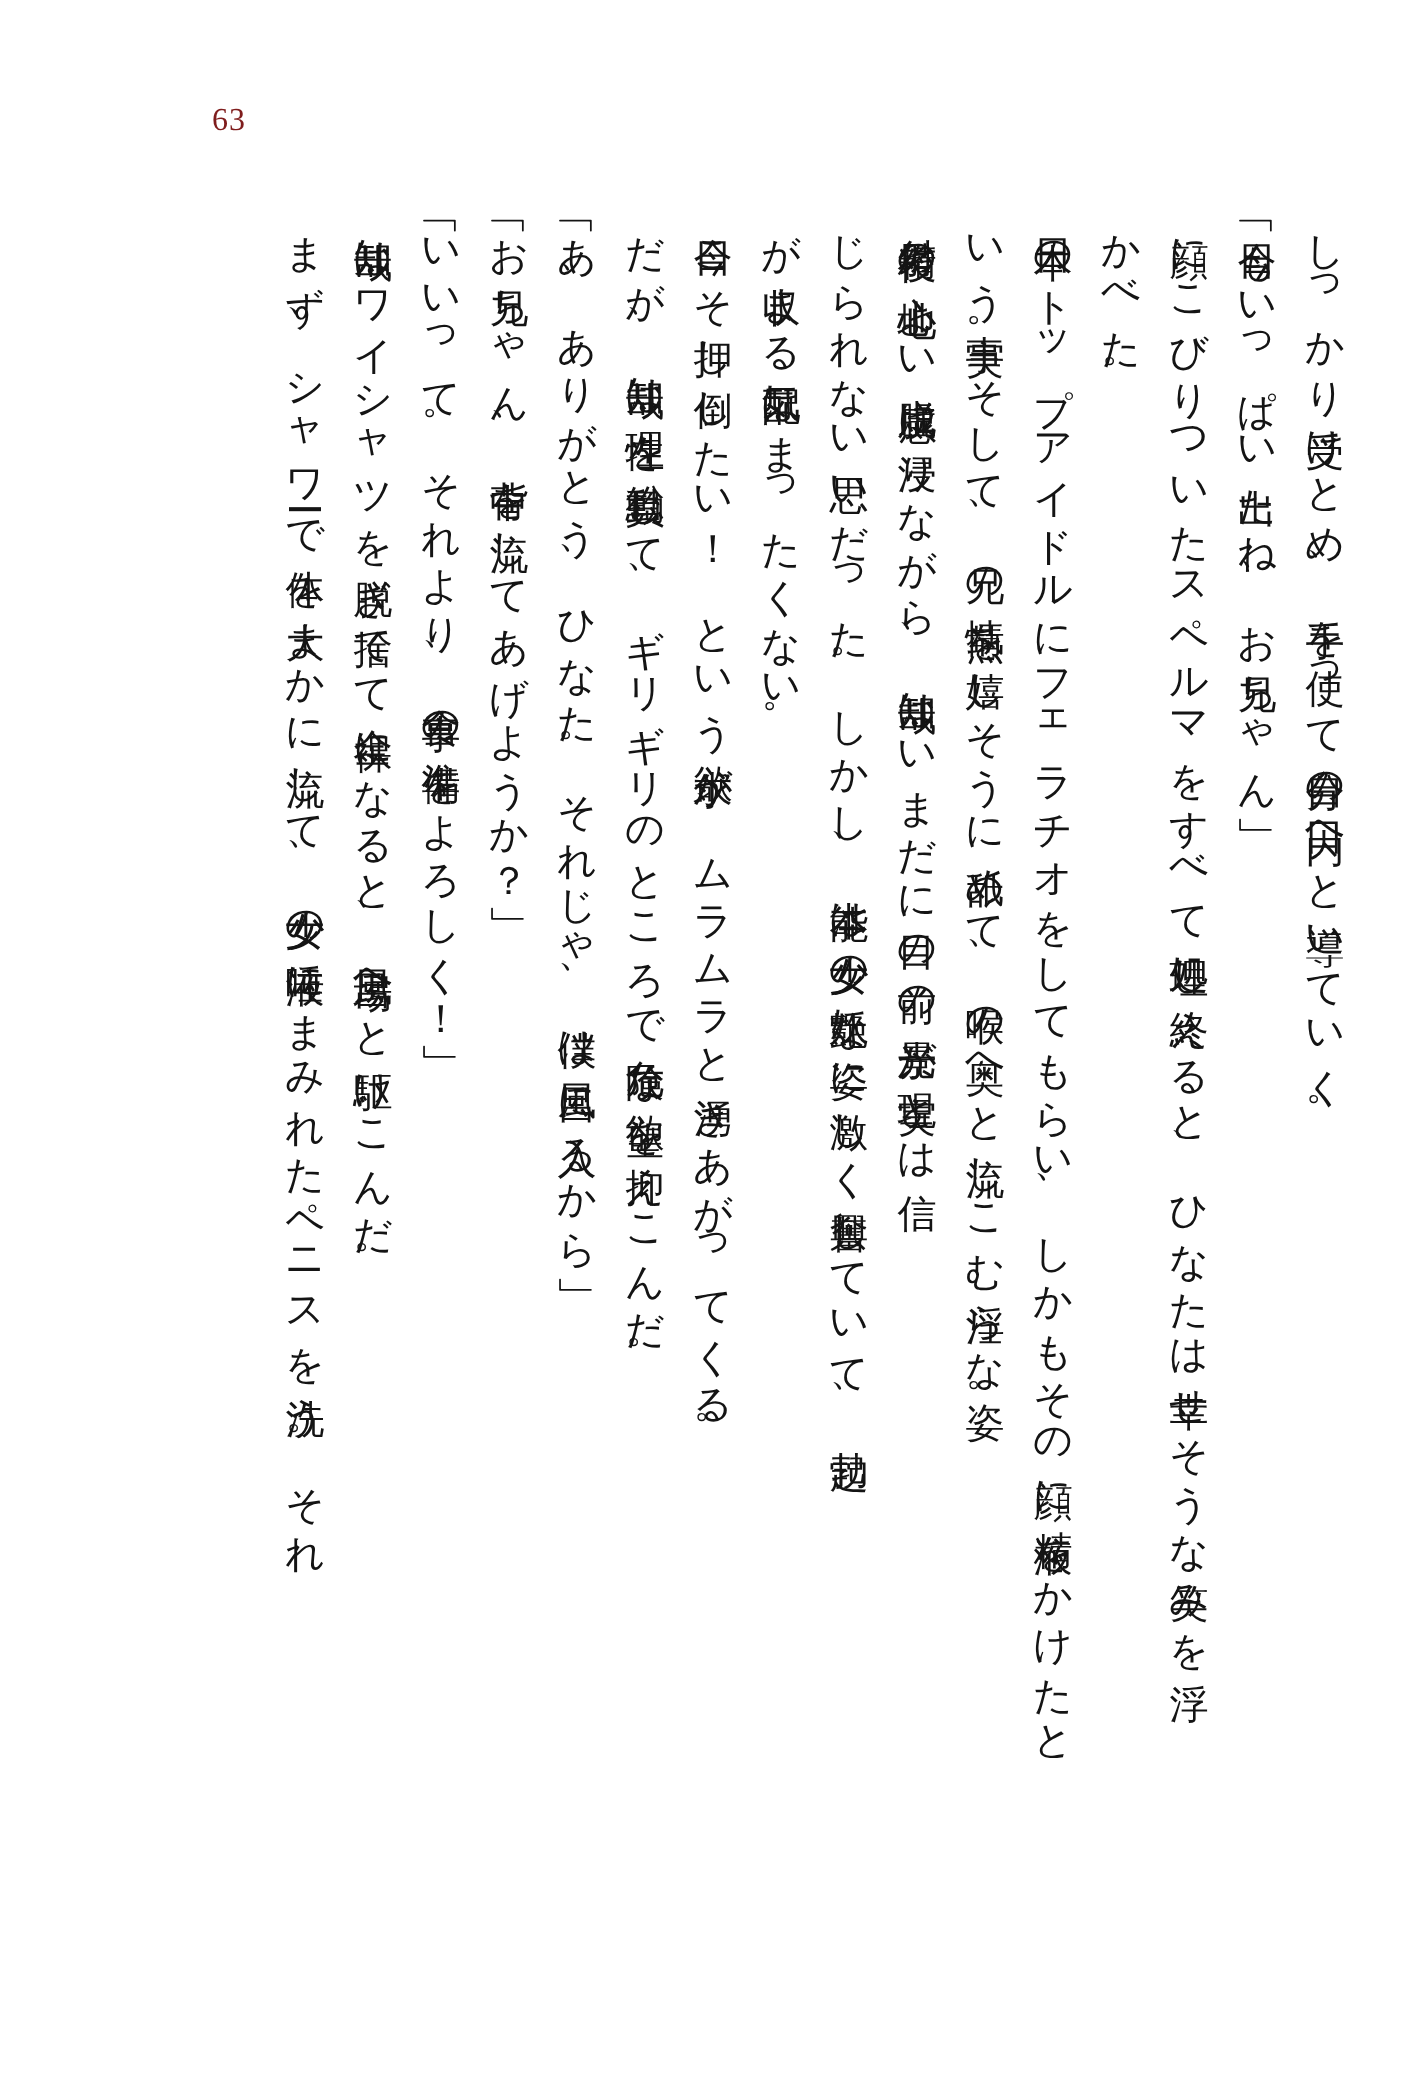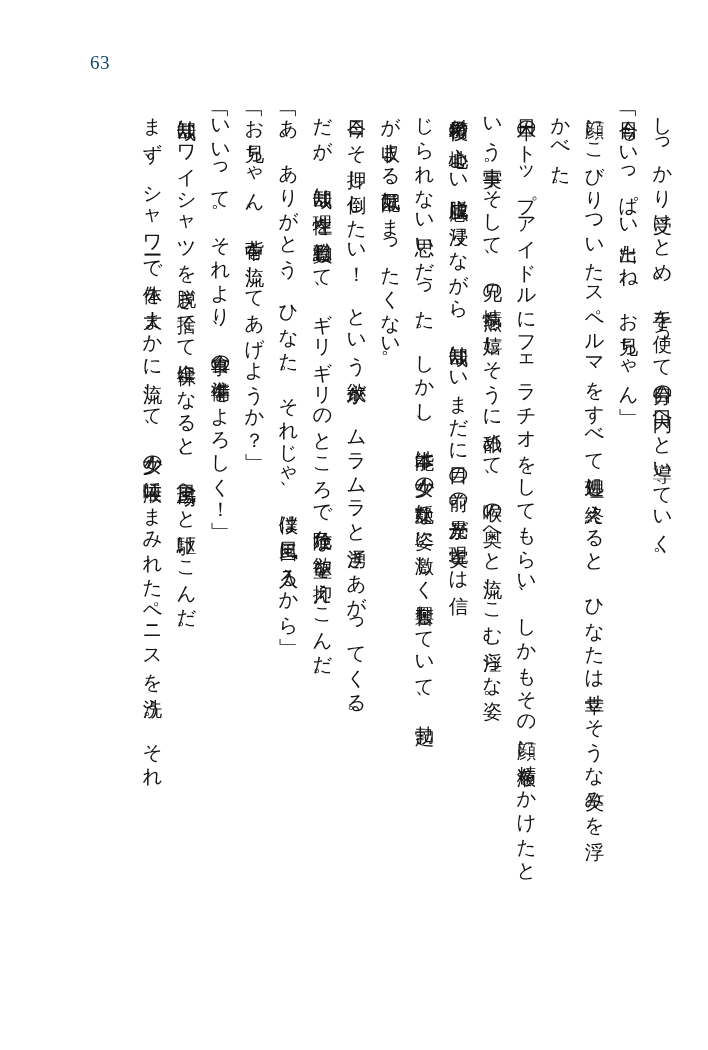--- a/index.html
+++ b/index.html
@@ -17,25 +17,25 @@
   }
   .page {
     width: 708px;
     height: 1050px;
     position: relative;
     box-sizing: border-box;
   }
   .page-number {
     position: absolute;
     top: 52px;
-    left: 90px;
-    font-size: 19px;
+    left: 106px;
+    font-size: 16px;
     font-family: "Liberation Serif", "DejaVu Serif", serif;
     letter-spacing: 0.5px;
-    color: #0c4a6e;
+    color: #7f1d1d;
   }
   .text-body {
     position: absolute;
     top: 104px;
     left: 58px;
     right: 36px;
     height: 852px;
     display: flex;
     flex-direction: row-reverse;
     justify-content: flex-start;

